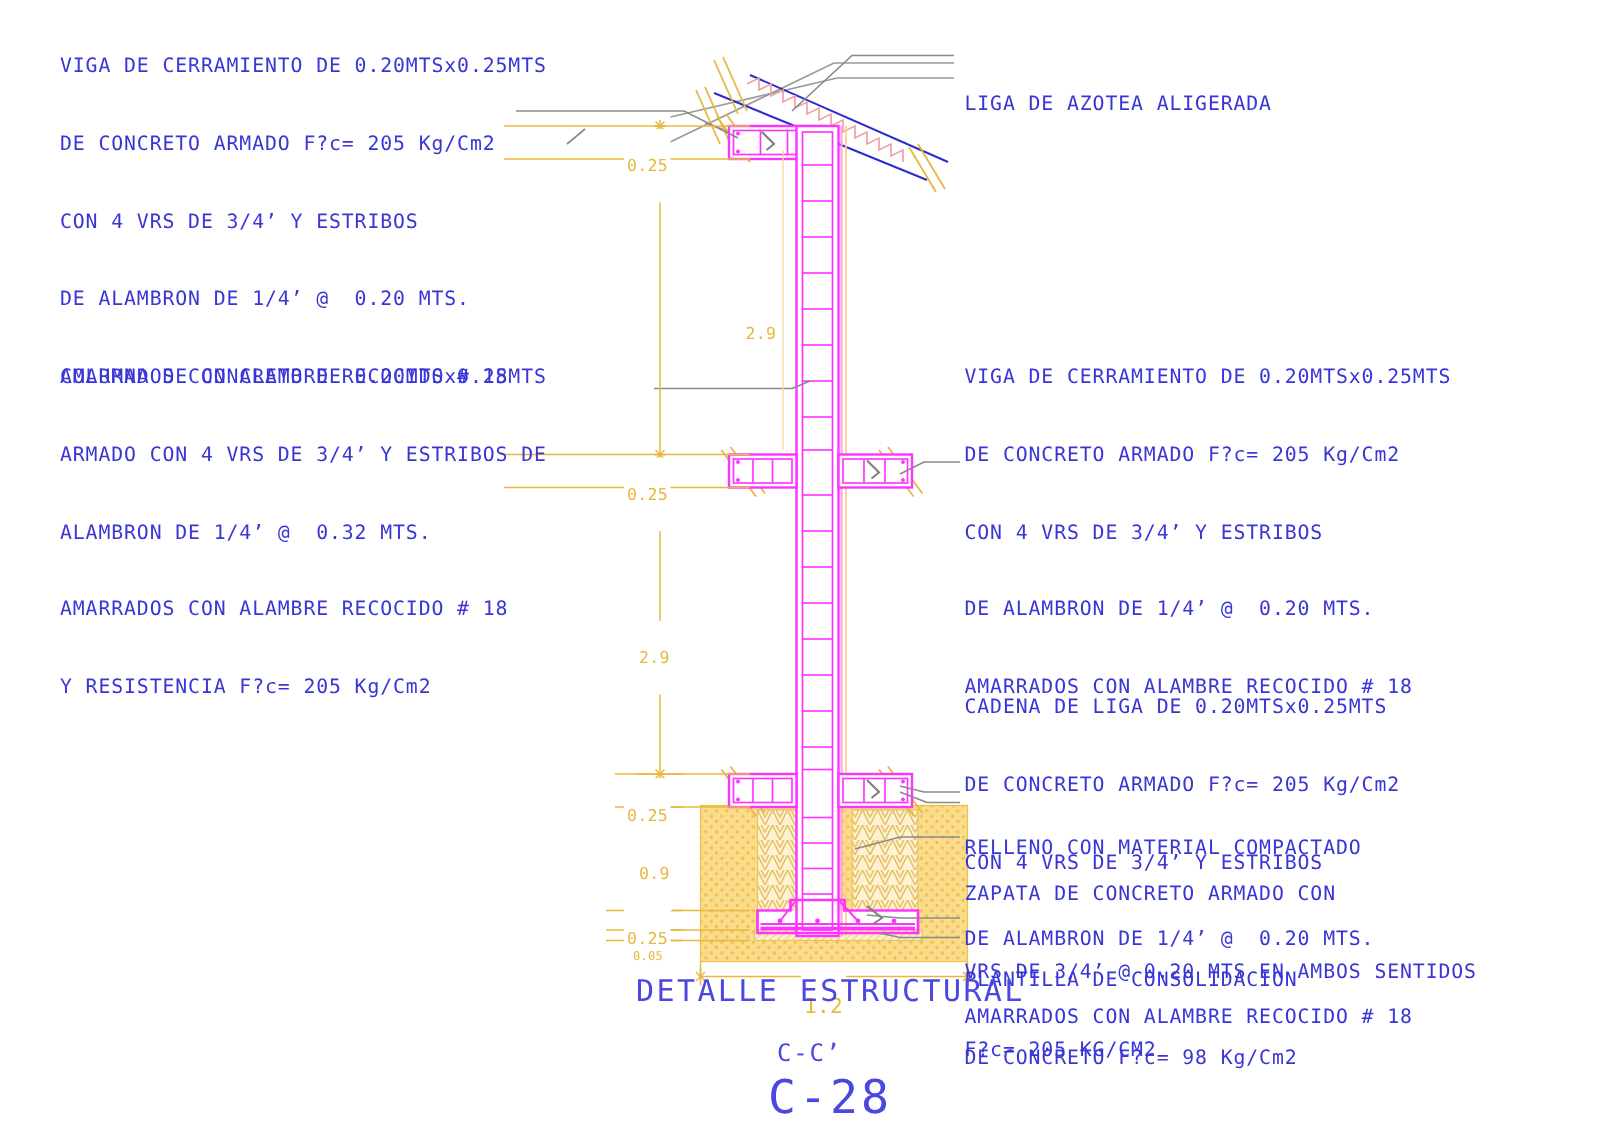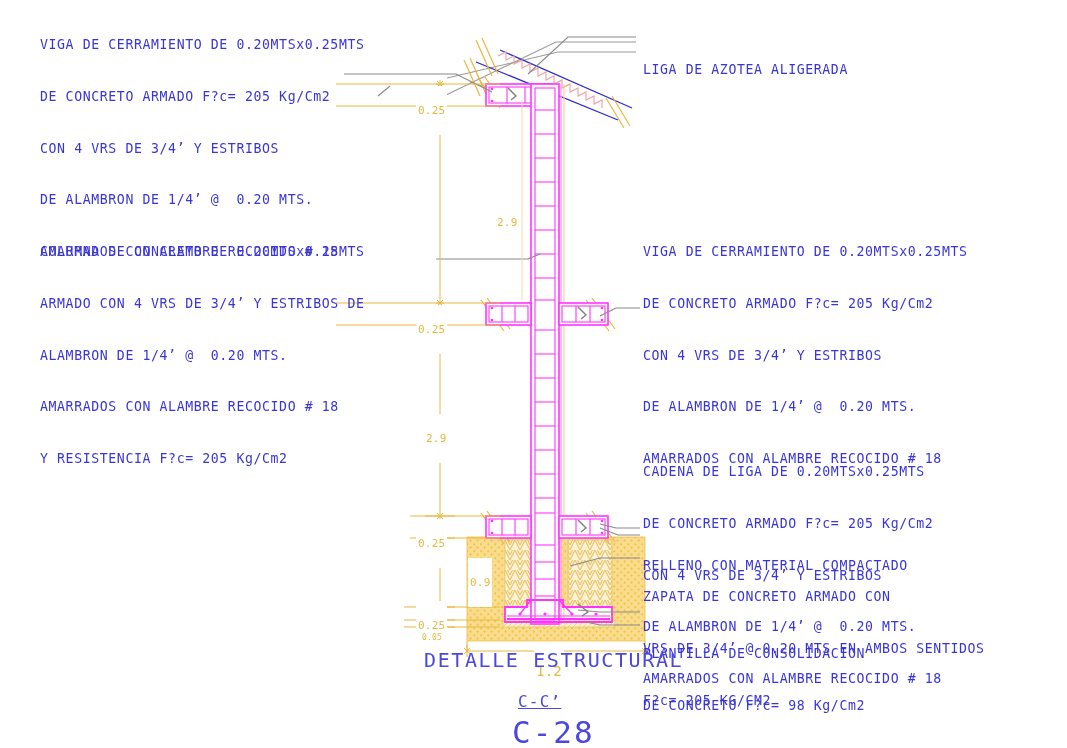--- a/index.html
+++ b/index.html
@@ -343,21 +343,21 @@
     <span class="note-line">AMARRADOS CON ALAMBRE RECOCIDO # 18</span>
   </div>
 
   <div class="note" style="left:643px; top:27px;">
     <span class="note-line">LIGA DE AZOTEA ALIGERADA</span>
   </div>
 
   <div class="note" style="left:40px; top:209px;">
     <span class="note-line">COLUMNA DE CONCRETO DE 0.20MTSx0.25MTS</span>
     <span class="note-line">ARMADO CON 4 VRS DE 3/4’ Y ESTRIBOS DE</span>
-    <span class="note-line">ALAMBRON DE 1/4’ @  0.20 MTS.</span>
+    <span class="note-line">ALAMBRON DE 1/4’ @  0.32 MTS.</span>
     <span class="note-line">AMARRADOS CON ALAMBRE RECOCIDO # 18</span>
     <span class="note-line">Y RESISTENCIA F?c= 205 Kg/Cm2</span>
   </div>
 
   <div class="note" style="left:643px; top:209px;">
     <span class="note-line">VIGA DE CERRAMIENTO DE 0.20MTSx0.25MTS</span>
     <span class="note-line">DE CONCRETO ARMADO F?c= 205 Kg/Cm2</span>
     <span class="note-line">CON 4 VRS DE 3/4’ Y ESTRIBOS</span>
     <span class="note-line">DE ALAMBRON DE 1/4’ @  0.20 MTS.</span>
     <span class="note-line">AMARRADOS CON ALAMBRE RECOCIDO # 18</span>
@@ -384,22 +384,22 @@
   <div class="note" style="left:643px; top:611px;">
     <span class="note-line">PLANTILLA DE CONSOLIDACION</span>
     <span class="note-line">DE CONCRETO F?c= 98 Kg/Cm2</span>
   </div>
 
   <div class="dim-label" style="left:416px; top:86px;">0.25</div>
   <div class="dim-label" style="left:495px; top:198px;">2.9</div>
   <div class="dim-label" style="left:416px; top:305px;">0.25</div>
   <div class="dim-label" style="left:424px; top:414px;">2.9</div>
   <div class="dim-label" style="left:416px; top:519px;">0.25</div>
-  <div class="dim-label" style="left:424px; top:558px;margin-left:44px;">0.9</div>
+  <div class="dim-label" style="left:424px; top:558px;">0.9</div>
   <div class="dim-label" style="left:416px; top:601px;">0.25</div>
   <div class="dim-label tiny" style="left:420px; top:615px; background:transparent;">0.05</div>
   <div class="dim-label" style="left:534px; top:645px; font-size:14px;">1.2</div>
 
   <div class="title-main" style="left:424px; top:648px;">DETALLE ESTRUCTURAL</div>
-  <div class="title-sub" style="left:518px; top:692px;text-decoration:underline;">C-C’</div>
+  <div class="title-sub" style="left:518px; top:692px;">C-C’</div>
   <div class="title-code" style="left:512px; top:714px;">C-28</div>
 
 </div>
 
 </body></html>

